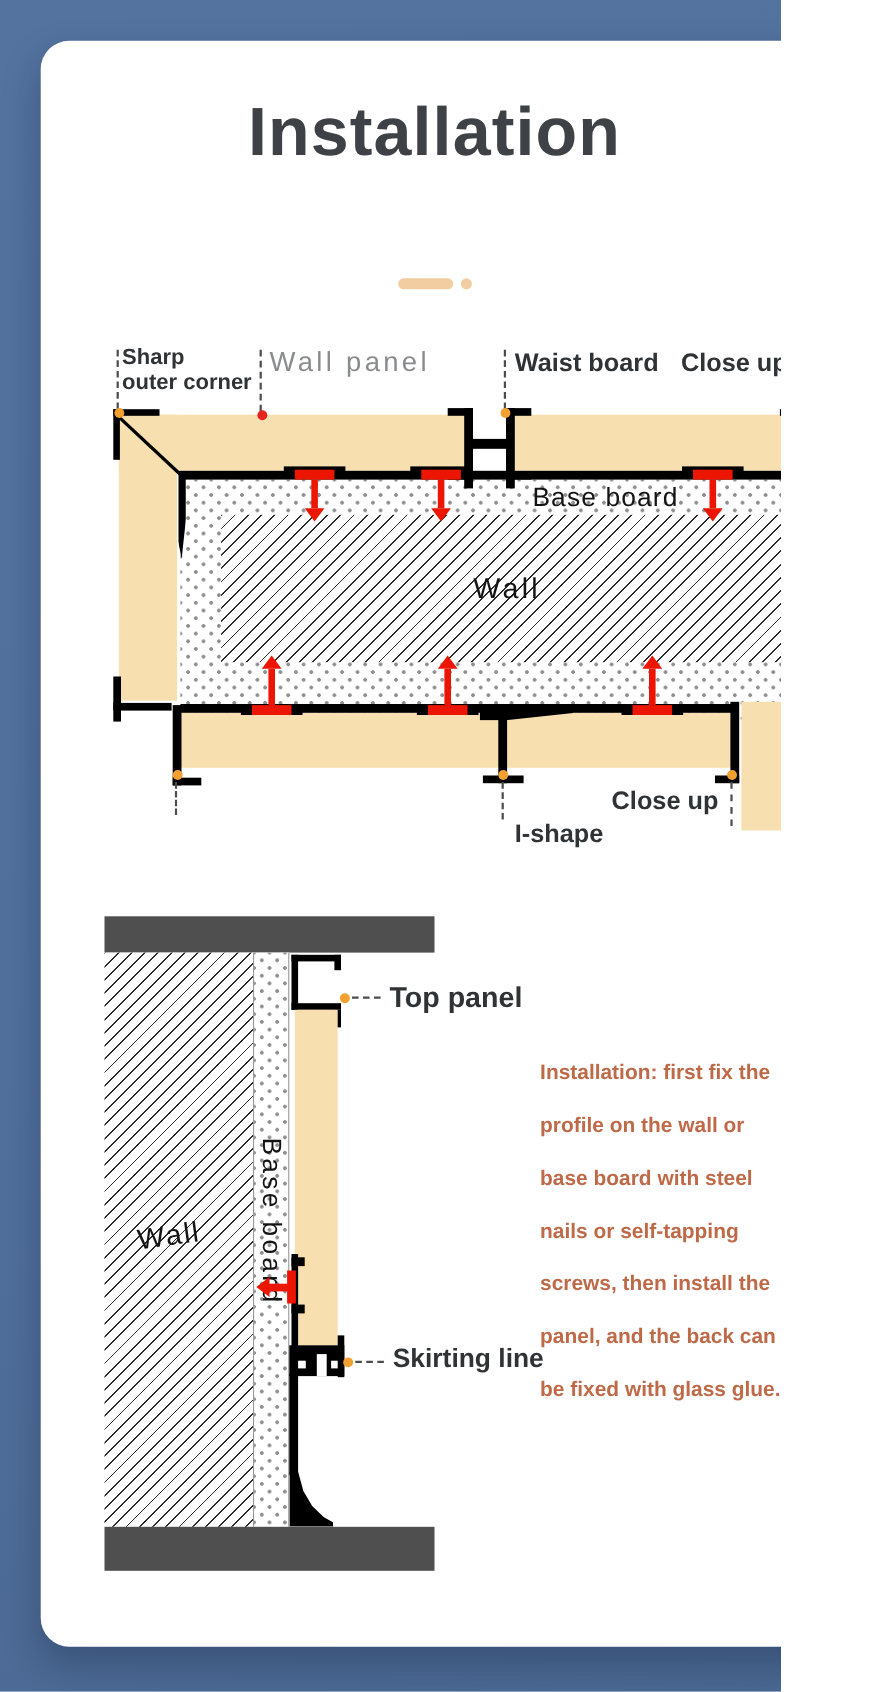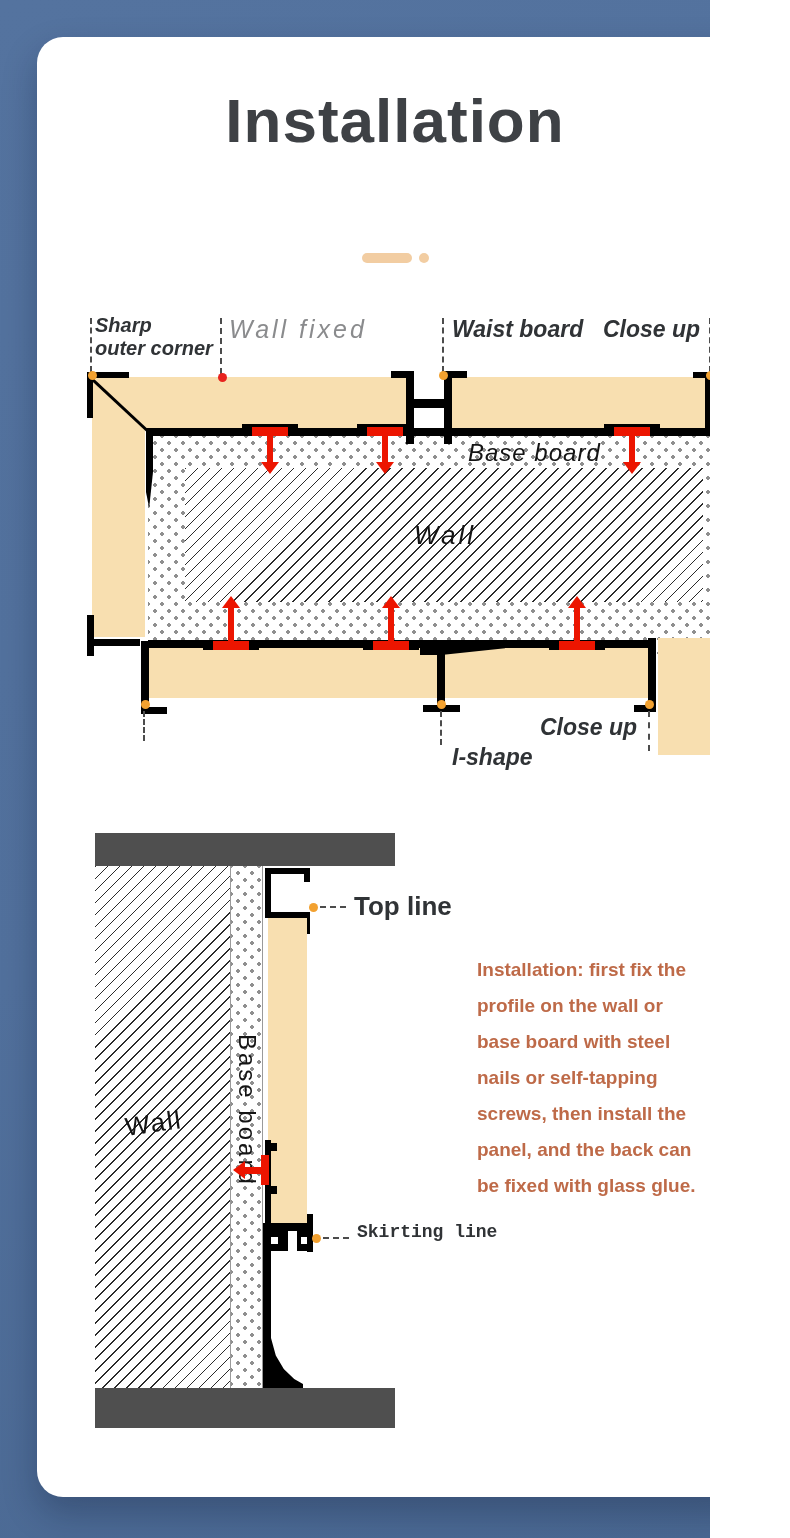--- a/index.html
+++ b/index.html
@@ -34,39 +34,39 @@
   
   .clip{position:absolute;width:56px;}
   .clip .hook{position:absolute;left:0;width:56px;height:8px;background:var(--blk);}
   .clip .bar{position:absolute;left:10px;width:36px;height:9px;background:var(--clip);}
   .clip .stem{position:absolute;left:25px;width:6px;background:var(--clip);}
   .clip .head{position:absolute;width:0;height:0;border-left:9px solid transparent;border-right:9px solid transparent;}
   .clipd .hook{top:0;} .clipd .bar{top:3px;} .clipd .stem{top:12px;height:26px;}
   .clipd .head{left:19px;top:38px;border-top:12px solid var(--clip);}
   .clipu .hook{top:46px;} .clipu .bar{top:45px;} .clipu .stem{top:12px;height:33px;}
   .clipu .head{left:19px;top:0;border-bottom:12px solid var(--clip);}
-  .instr{position:absolute;left:440px;top:915px;width:270px;font-size:19px;line-height:36px;
+  .instr{position:absolute;left:454px;top:915px;width:270px;font-size:19px;line-height:48px;
     font-weight:700;color:var(--terra);white-space:nowrap;}
 </style>
 </head>
 <body>
 
 <div class="stage">
   <div class="card">
 
     <div class="title">
       <div>Installation</div>
     </div>
     <div class="orn-pill"></div>
     <div class="orn-dot"></div>
 
-    <div class="abs" style="left:48px;top:273px;width:632px;height:480px;font-style:italic;">
+    <div class="abs" style="left:64px;top:273px;width:632px;height:480px;">
 
       <div class="lbl" style="left:10px;top:4px;font-size:20px;line-height:23px;">Sharp<br>outer corner</div>
-      <div class="lbl" style="left:144px;top:5px;font-size:25px;font-weight:400;color:var(--muted);letter-spacing:3px;">Wall fixed</div>
+      <div class="lbl" style="left:144px;top:5px;font-size:25px;font-weight:400;color:var(--muted);letter-spacing:3px;">Wall panel</div>
       <div class="lbl" style="left:367px;top:6px;font-size:23px;">Waist board</div>
       <div class="lbl" style="left:518px;top:6px;font-size:23px;">Close up</div>
 
       <div class="dashv" style="left:5px;top:8px;height:54px;"></div>
       <div class="dashv" style="left:135px;top:8px;height:56px;"></div>
       <div class="dashv" style="left:357px;top:8px;height:54px;"></div>
       <div class="dashv" style="left:624px;top:8px;height:54px;"></div>
 
       <div class="dots" style="left:63px;top:126px;width:564px;height:219px;"></div>
       <div class="hatch" style="left:100px;top:158px;width:518px;height:134px;"></div>
@@ -174,21 +174,21 @@
       <div class="dots" style="left:145px;top:46px;width:33px;height:522px;border-left:1px solid #9a9a9a;border-right:1px solid #9a9a9a;"></div>
       <div class="abs" style="left:145px;top:150px;width:33px;height:280px;display:flex;align-items:center;justify-content:center;writing-mode:vertical-rl;text-orientation:sideways;font-size:24px;font-weight:500;letter-spacing:3px;color:#141414;">Base board</div>
 
       <div class="blk" style="left:180px;top:48px;width:45px;height:6px;"></div>
       <div class="blk" style="left:219px;top:48px;width:6px;height:14px;"></div>
       <div class="blk" style="left:180px;top:48px;width:6px;height:50px;"></div>
       <div class="blk" style="left:180px;top:92px;width:45px;height:6px;"></div>
       <div class="blk" style="left:219px;top:98px;width:6px;height:16px;"></div>
       <div class="dot" style="left:224px;top:83px;"></div>
       <div class="dashh" style="left:235px;top:86px;width:26px;"></div>
-      <div class="lbl" style="left:269px;top:71px;font-size:26px;">Top line</div>
+      <div class="lbl" style="left:269px;top:71px;font-size:26px;">Top panel</div>
 
       <div class="tan" style="left:183px;top:98px;width:39px;height:305px;"></div>
 
       <div class="blk" style="left:180px;top:320px;width:6px;height:84px;"></div>
       <div class="blk" style="left:180px;top:323px;width:12px;height:8px;"></div>
       <div class="blk" style="left:180px;top:366px;width:12px;height:8px;"></div>
       <div class="abs" style="left:148px;top:335px;width:40px;height:30px;">
         <div class="abs" style="left:28px;top:0;width:8px;height:30px;background:var(--clip);"></div>
         <div class="abs" style="left:11px;top:12px;width:18px;height:7px;background:var(--clip);"></div>
         <div class="abs" style="left:0;top:6px;width:0;height:0;border-top:9px solid transparent;border-bottom:9px solid transparent;border-right:12px solid var(--clip);"></div>
@@ -196,21 +196,21 @@
 
       <div class="blk" style="left:178px;top:403px;width:50px;height:28px;"></div>
       <div class="abs" style="left:203px;top:411px;width:9px;height:20px;background:#fff;"></div>
       <div class="abs" style="left:186px;top:417px;width:7px;height:7px;background:#fff;"></div>
       <div class="abs" style="left:216px;top:417px;width:7px;height:7px;background:#fff;"></div>
       <div class="blk" style="left:222px;top:394px;width:6px;height:38px;"></div>
       <div class="blk" style="left:178px;top:429px;width:8px;height:92px;"></div>
       <div class="blk" style="left:178px;top:518px;width:40px;height:50px;clip-path:polygon(0 0,20% 0,32% 35%,52% 62%,78% 82%,100% 92%,100% 100%,0 100%);"></div>
       <div class="dot" style="left:227px;top:414px;"></div>
       <div class="dashh" style="left:238px;top:417px;width:26px;"></div>
-      <div class="lbl" style="left:272px;top:402px;font-size:18px;font-family:Liberation Mono, monospace;">Skirting line</div>
+      <div class="lbl" style="left:272px;top:402px;font-size:24px;">Skirting line</div>
 
       <div class="gbar" style="left:10px;top:568px;width:300px;height:40px;"></div>
     </div>
 
     <div class="instr">Installation: first fix the<br>profile on the wall or<br>base board with steel<br>nails or self-tapping<br>screws, then install the<br>panel, and the back can<br>be fixed with glass glue.</div>
 
   </div>
 </div>
 
 </body></html>

